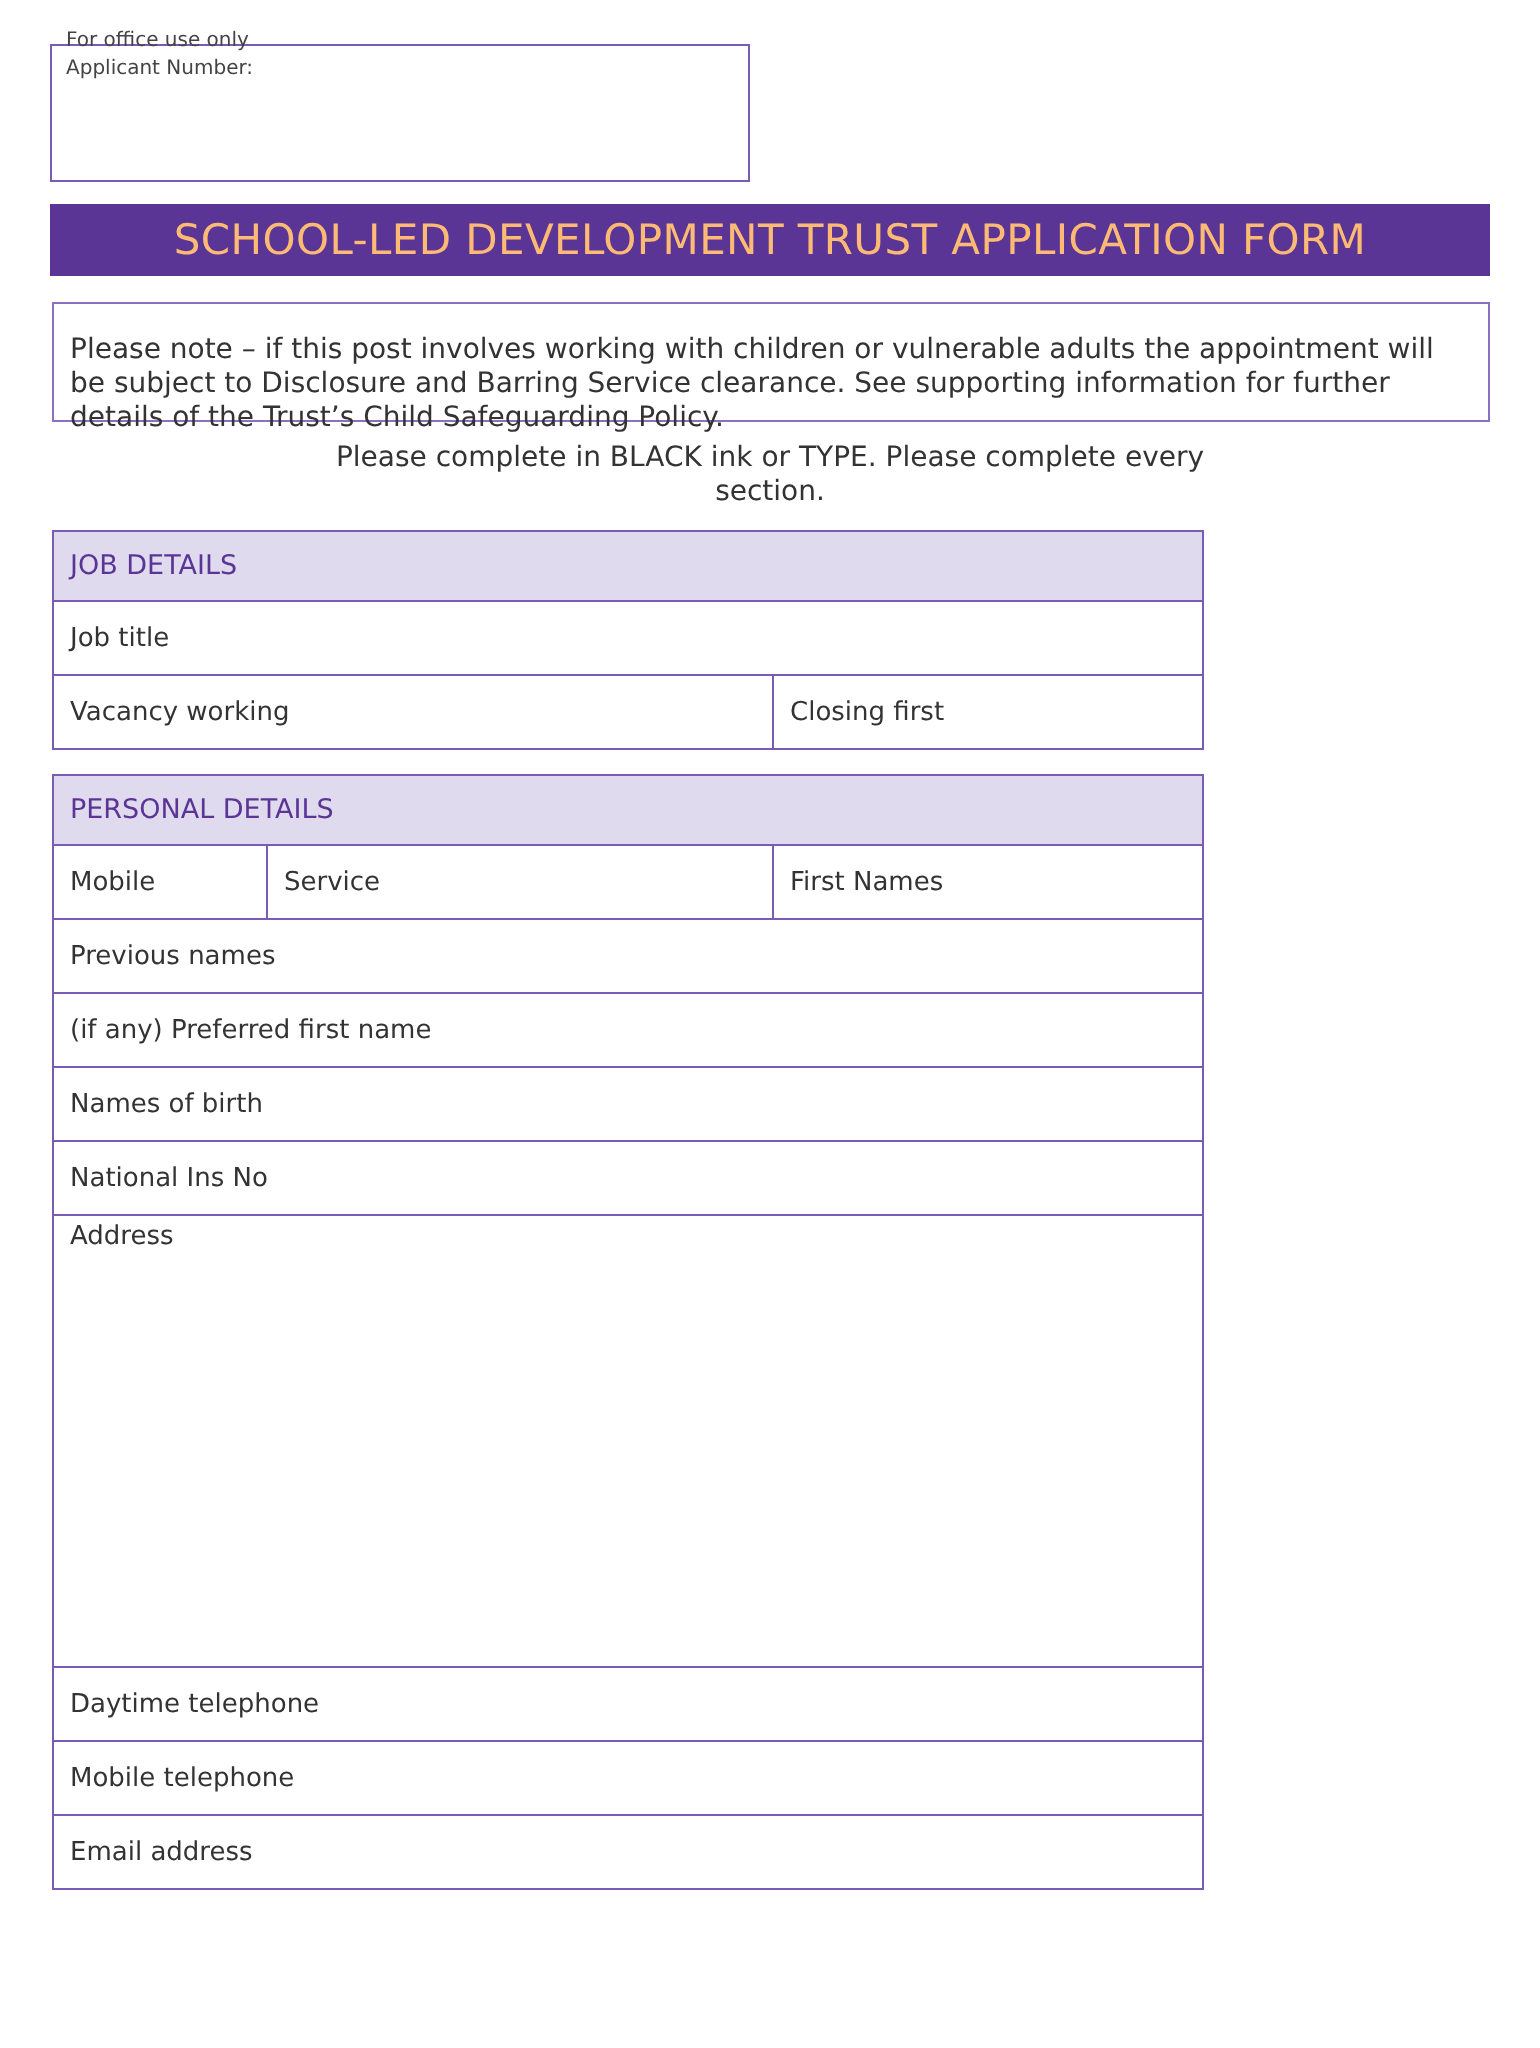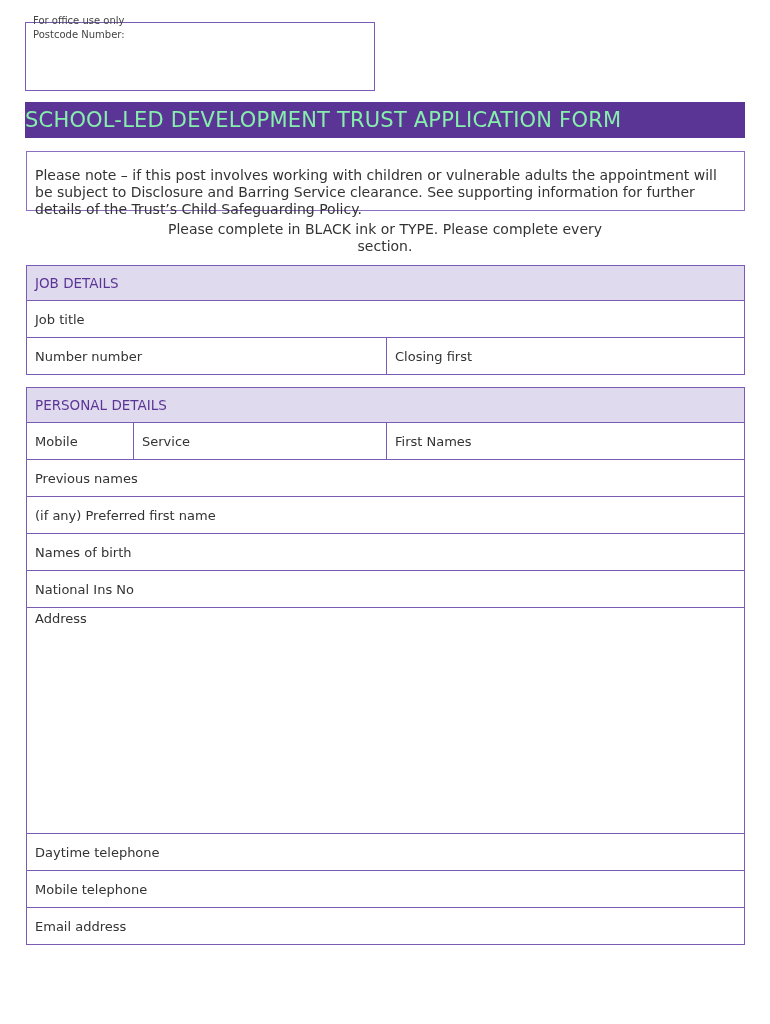--- a/index.html
+++ b/index.html
@@ -13,37 +13,37 @@
     .office-label {
       position: absolute; left: 33px; top: 15px; font-size: 10px; color: #444;
       line-height: 12px; background: transparent;
     }
     .office-label2 {
       position: absolute; left: 33px; top: 29px; font-size: 10px; color: #444; line-height: 12px;
     }
 
     .title-bar {
       position: absolute; left: 25px; top: 102px; width: 720px; height: 36px;
-      background: #5b3596; color: #86efac;
-      font-size: 21px; line-height: 36px; text-align: left; letter-spacing: 0.2px;
+      background: #5b3596; color: #fdba74;
+      font-size: 21px; line-height: 36px; text-align: center; letter-spacing: 0.2px;
     }
 
     .notice {
       position: absolute; left: 26px; top: 151px; width: 719px; height: 60px;
       border: 1px solid #8b6fc0; padding: 15px 8px;
       font-size: 14px; line-height: 17px; color: #333;
     }
 
     .instruction {
       position: absolute; left: 160px; top: 221px; width: 450px;
       text-align: center; font-size: 14px; line-height: 17px; color: #333;
     }
 
     .section {
-      position: absolute; left: 26px; width: 719px;
+      position: absolute; left: 26px; width: 576px;
       border: 1.5px solid #7b5cb5;
     }
     .sec-job { top: 265px; }
     .sec-personal { top: 387px; }
 
     .row { display: flex; border-top: 1.5px solid #7b5cb5; height: 37px; }
     .row:first-child { border-top: none; }
     .header-row { background: #dfdaee; height: 34px; }
     .cell {
       font-size: 13px; color: #333; padding: 0 8px; display: flex; align-items: center;
@@ -52,37 +52,37 @@
     .cell + .cell { border-left: 1.5px solid #7b5cb5; }
     .header-row .cell { color: #5b3596; font-size: 13.5px; }
     .address-row { height: 226px; }
     .address-row .cell { align-items: flex-start; padding-top: 3px; }
   </style>
 </head>
 <body>
 
 <div class="office-box"></div>
 <div class="office-label">For office use only</div>
-<div class="office-label2">Postcode Number:</div>
+<div class="office-label2">Applicant Number:</div>
 
 <div class="title-bar">SCHOOL-LED DEVELOPMENT TRUST APPLICATION FORM</div>
 
 <div class="notice">Please note – if this post involves working with children or vulnerable adults the appointment will be subject to Disclosure and Barring Service clearance. See supporting information for further details of the Trust’s Child Safeguarding Policy.</div>
 
 <div class="instruction">Please complete in BLACK ink or TYPE. Please complete every section.</div>
 
 <div class="section sec-job">
   <div class="row header-row">
     <div class="cell" style="flex:1">JOB DETAILS</div>
   </div>
   <div class="row">
     <div class="cell" style="flex:1">Job title</div>
   </div>
   <div class="row">
-    <div class="cell" style="width:359px">Number number</div>
+    <div class="cell" style="width:359px">Vacancy working</div>
     <div class="cell" style="flex:1">Closing first</div>
   </div>
 </div>
 
 <div class="section sec-personal">
   <div class="row header-row">
     <div class="cell" style="flex:1">PERSONAL DETAILS</div>
   </div>
   <div class="row">
     <div class="cell" style="width:106px">Mobile</div>

